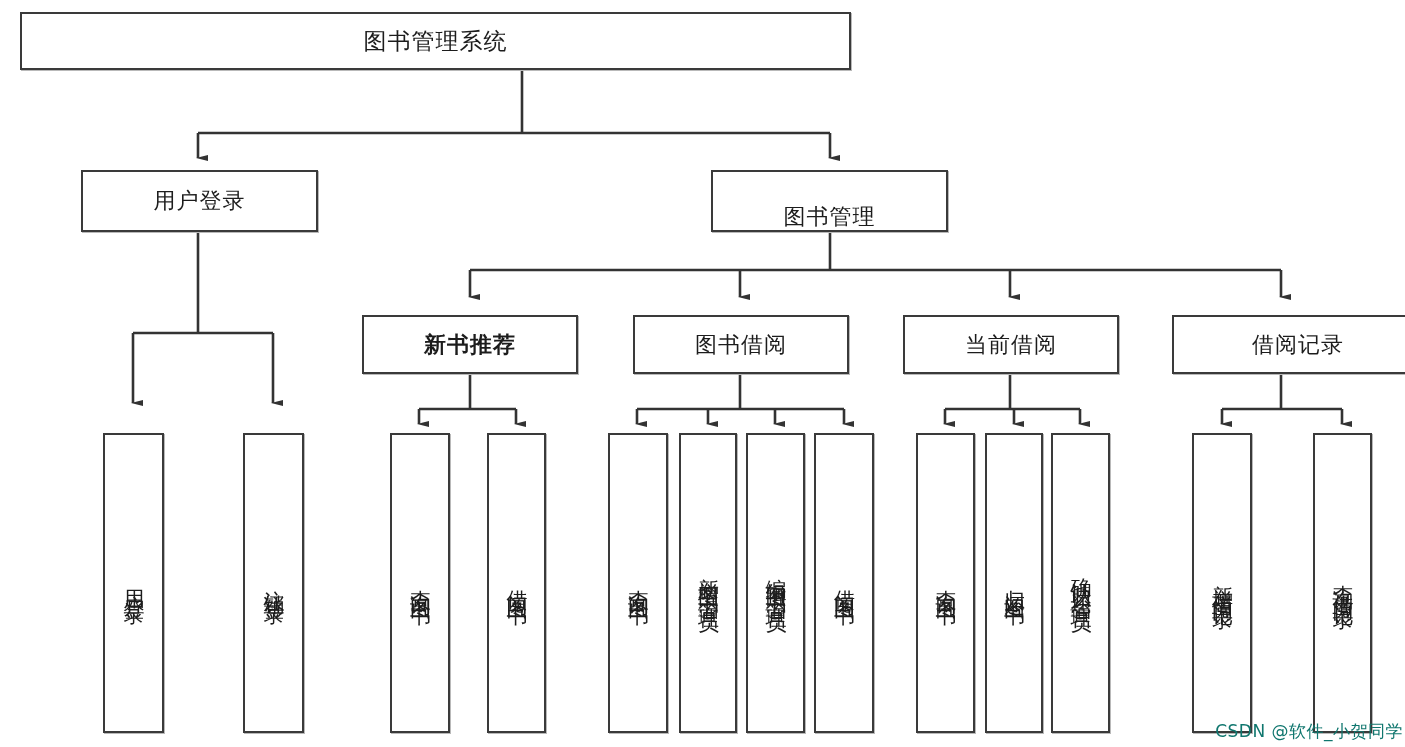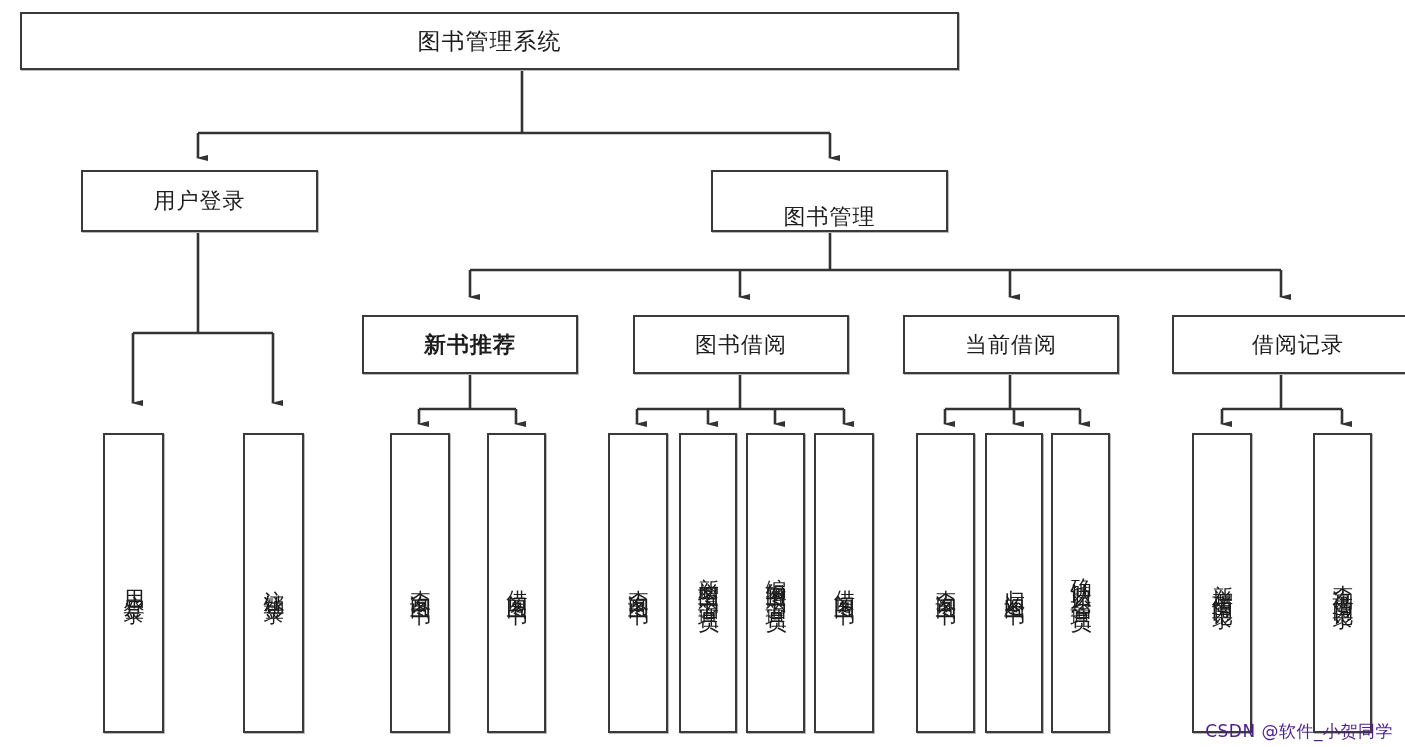--- a/index.html
+++ b/index.html
@@ -38,23 +38,23 @@
     writing-mode:vertical-rl;
     text-orientation:upright;
     font-size:21px;
     letter-spacing:5px;
     line-height:1;
   }
   #title-node .lbl{font-size:23px;}
 
   #watermark{
     position:absolute;
-    right:12px;bottom:4px;
+    right:2px;bottom:4px;
     font-size:17px;
-    color:#4c1d95;
+    color:#0f766e;
     letter-spacing:0.5px;
     white-space:nowrap;
     pointer-events:none;
   }
 </style>
 </head>
 <body>
 
 <div id="stage">
 
@@ -102,21 +102,21 @@
       <path d="M1014,409 L1014,424" marker-end="url(#arrow)"></path>
       <path d="M1080,409 L1080,424" marker-end="url(#arrow)"></path>
 
       <path d="M1281,374 L1281,409"></path>
       <path d="M1222,409 L1342,409"></path>
       <path d="M1222,409 L1222,424" marker-end="url(#arrow)"></path>
       <path d="M1342,409 L1342,424" marker-end="url(#arrow)"></path>
     </g>
   </svg>
 
-  <div class="node horiz" id="title-node" style="left:20px;top:12px;width:939px;height:58px;">
+  <div class="node horiz" id="title-node" style="left:20px;top:12px;width:831px;height:58px;">
     <span class="lbl">图书管理系统</span>
   </div>
 
   <div class="node horiz" style="left:81px;top:170px;width:237px;height:62px;">
     <span class="lbl">用户登录</span>
   </div>
   <div class="node horiz" style="left:711px;top:170px;width:237px;height:62px;align-items:flex-end;">
     <span class="lbl">图书管理</span>
   </div>
 

